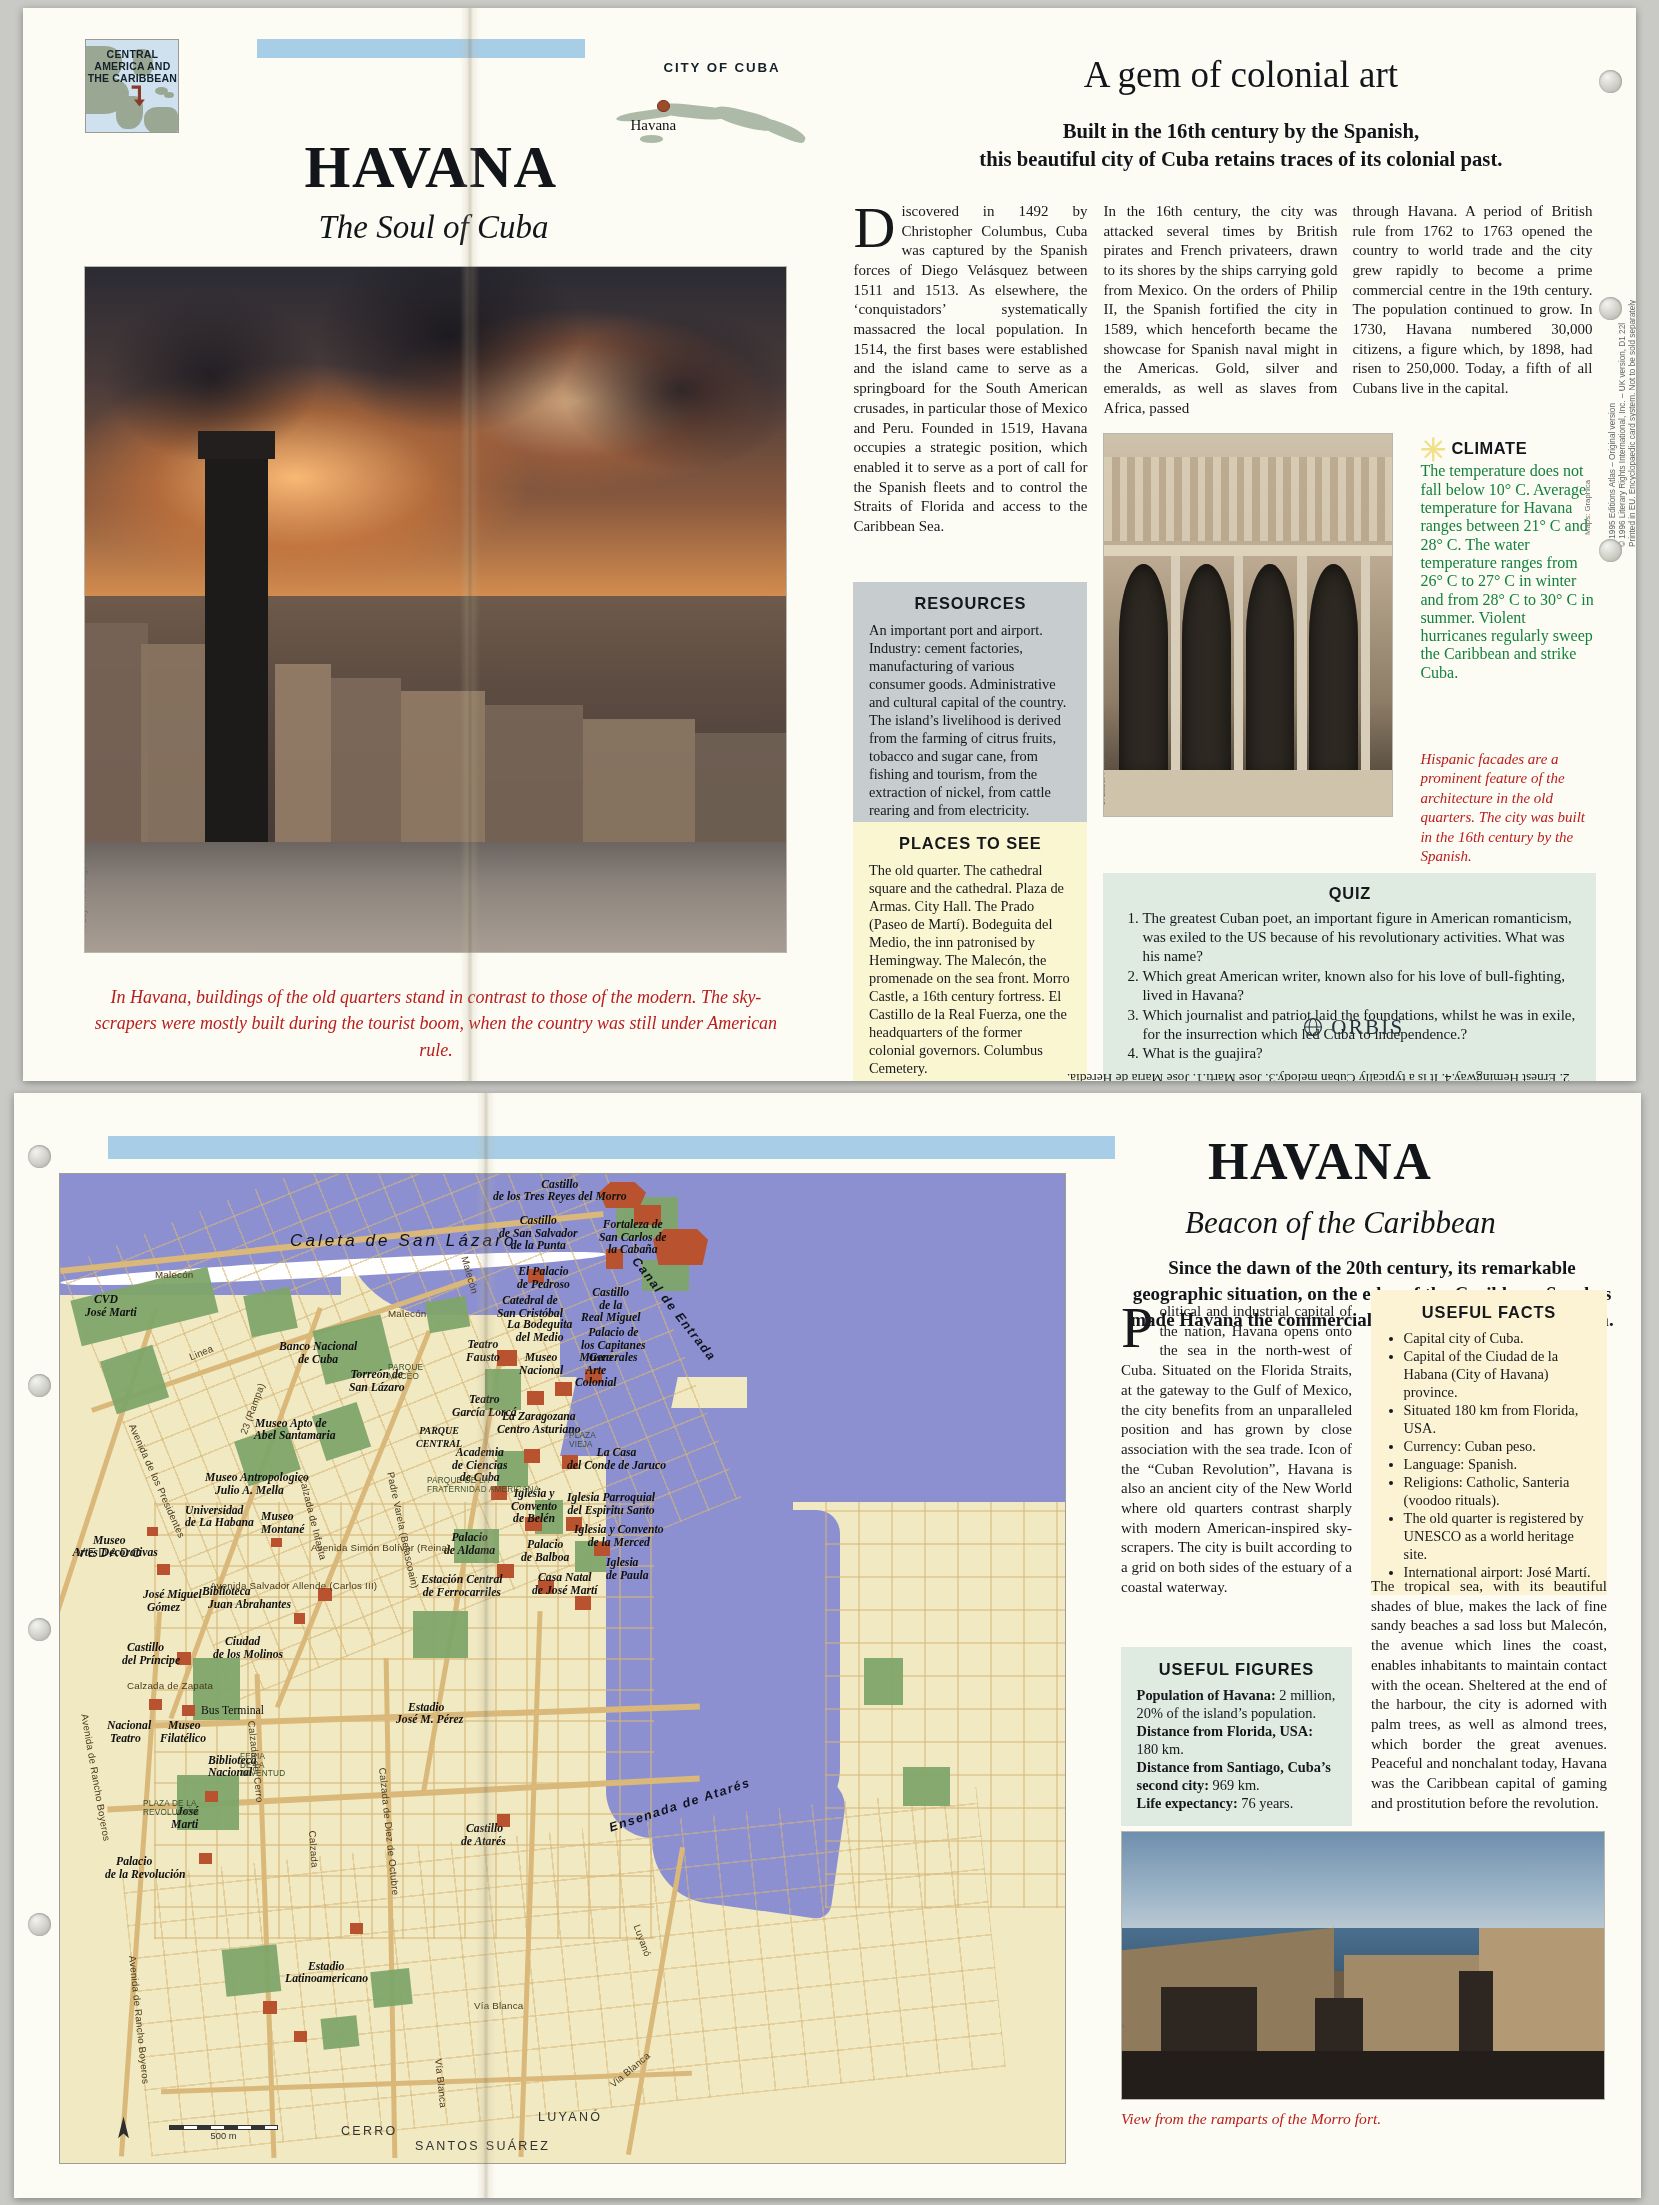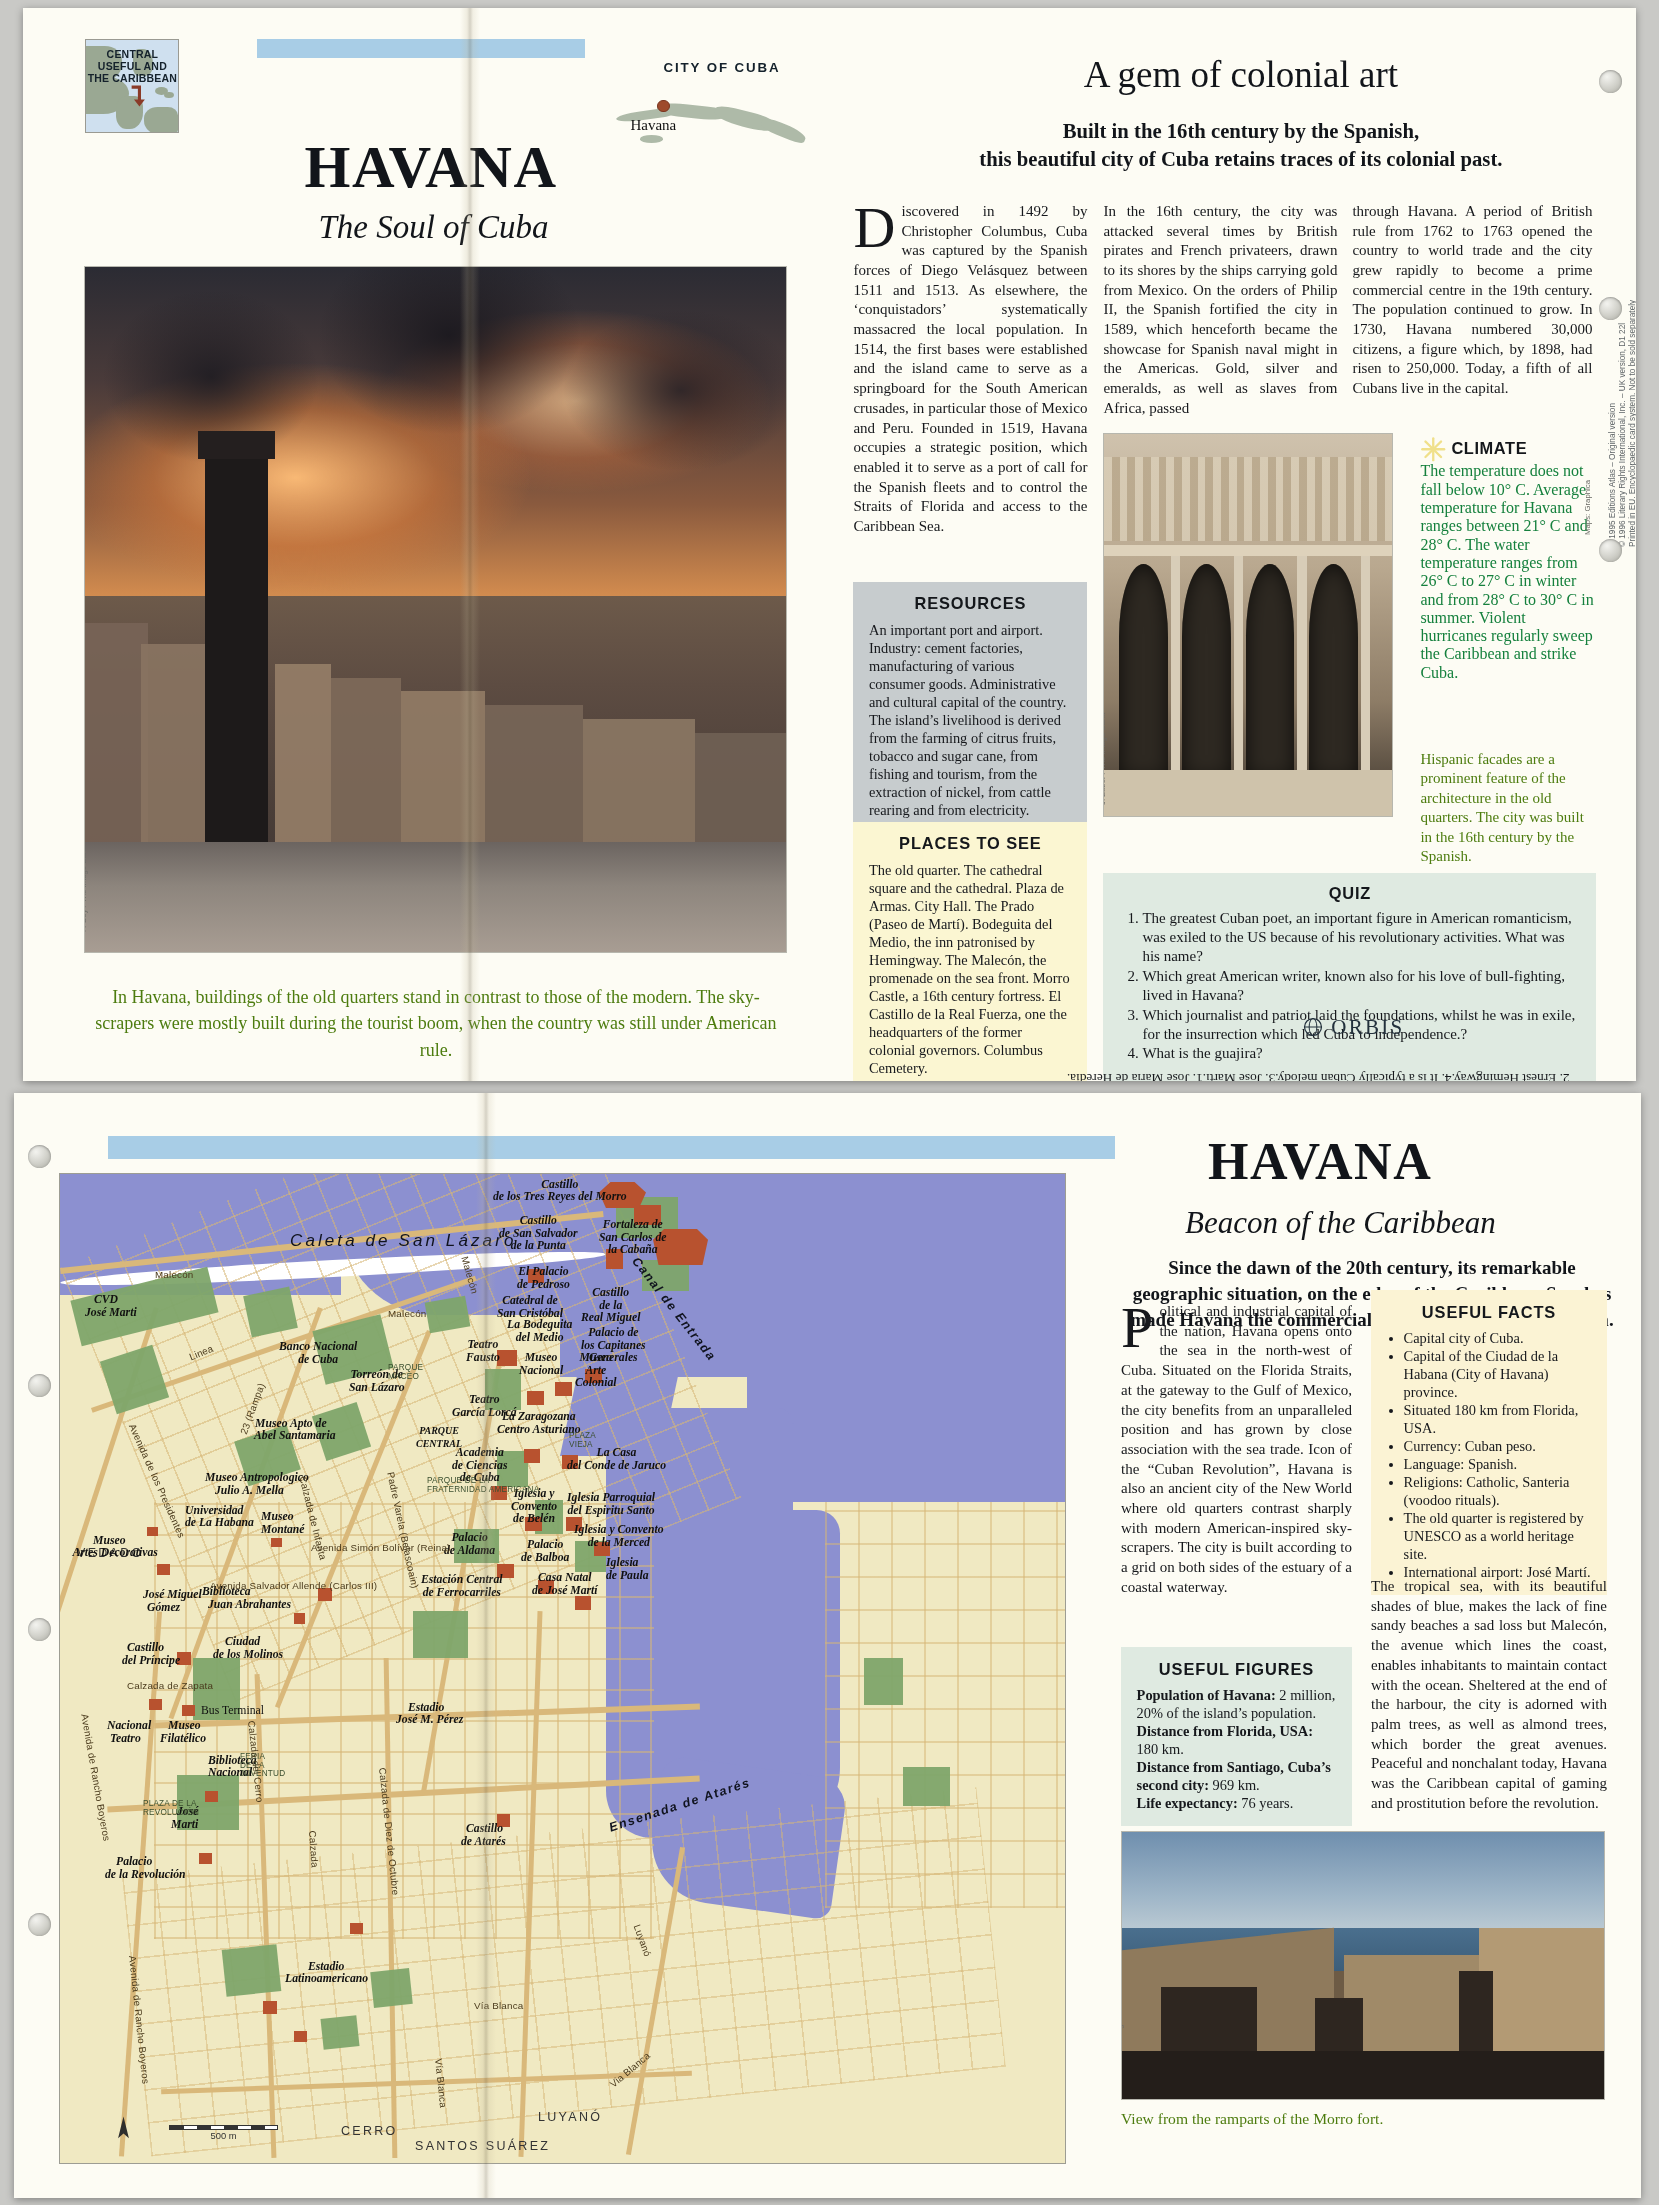--- a/index.html
+++ b/index.html
@@ -116,21 +116,21 @@
     background: linear-gradient(to bottom, #6b6460 0%, #8d857d 40%, #a89d93 100%);
   }
   .credit-v {
     position:absolute; font-family:"Liberation Sans", sans-serif;
     font-size:7.8px; color:#6a6a66; white-space:nowrap;
     transform: rotate(-90deg); transform-origin: left bottom;
   }
 
   .caption-it {
     position:absolute; font-family:"Liberation Serif", serif;
-    text-align:center; color:#4d7c0f;
+    font-style:italic; text-align:center; color:#b91c1c;
   }
   #c1-caption { left:61px; top:976px; width:703px; font-size:18px; line-height:26.5px; }
 
   
   h2.head-serif {
     position:absolute; margin:0; font-family:"Liberation Serif", serif;
     font-weight:normal; font-size:37px; color:#12151a; text-align:center;
   }
   #c1-gem { left:827px; top:45px; width:781px; }
 
@@ -309,21 +309,21 @@
       <div class="landmass" style="left:30px;top:56px;width:26.5px;height:33px;border-radius:40% 30% 50% 40%;"></div>
       <div class="landmass" style="left:47px;top:9.4px;width:20px;height:26.5px;border-radius:30% 50% 40% 30%;"></div>
       <div class="landmass" style="left:58px;top:67px;width:34px;height:28px;border-radius:40% 30% 20% 50%;"></div>
       <div class="landmass" style="left:69px;top:47px;width:12.5px;height:7.8px;border-radius:50%;"></div>
       <div class="landmass" style="left:78px;top:52px;width:9.4px;height:6.2px;border-radius:50%;"></div>
       <svg class="region-arrow" viewBox="0 0 28 30">
         <path d="M2 2 L14 2 L14 20 L19 20 L12 29 L5 20 L10 20 L10 6 L2 6 Z" fill="#8a3a28"></path>
       </svg>
       <div class="region-label">
         <div>CENTRAL</div>
-        <div>USEFUL AND</div>
+        <div>AMERICA AND</div>
         <div>THE CARIBBEAN</div>
       </div>
     </div>
 
     <div class="blue-bar" id="c1-bluebar"></div>
 
     <div class="kicker" id="c1-kicker">CITY OF CUBA</div>
 
     <div class="mini-map">
       <div class="isle" style="left:0;top:17px;width:55px;height:9.4px;border-radius:60% 10% 20% 70%;transform:rotate(-8deg);"></div>

